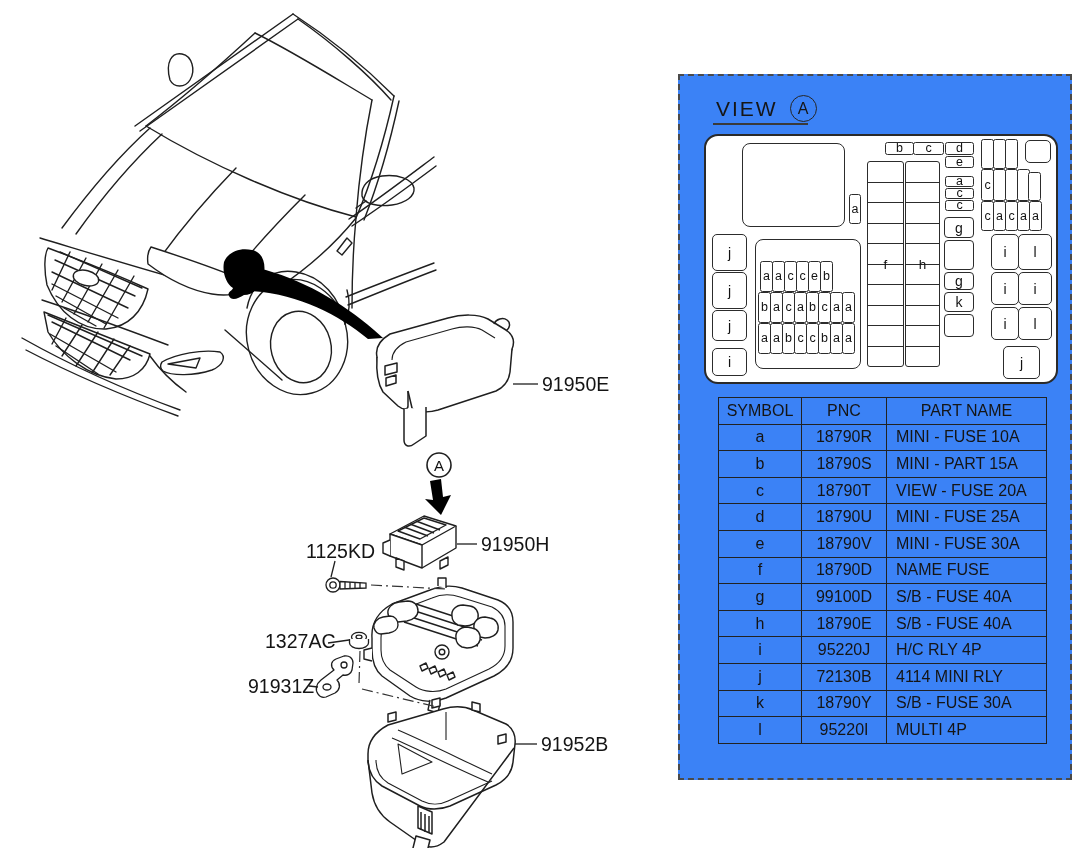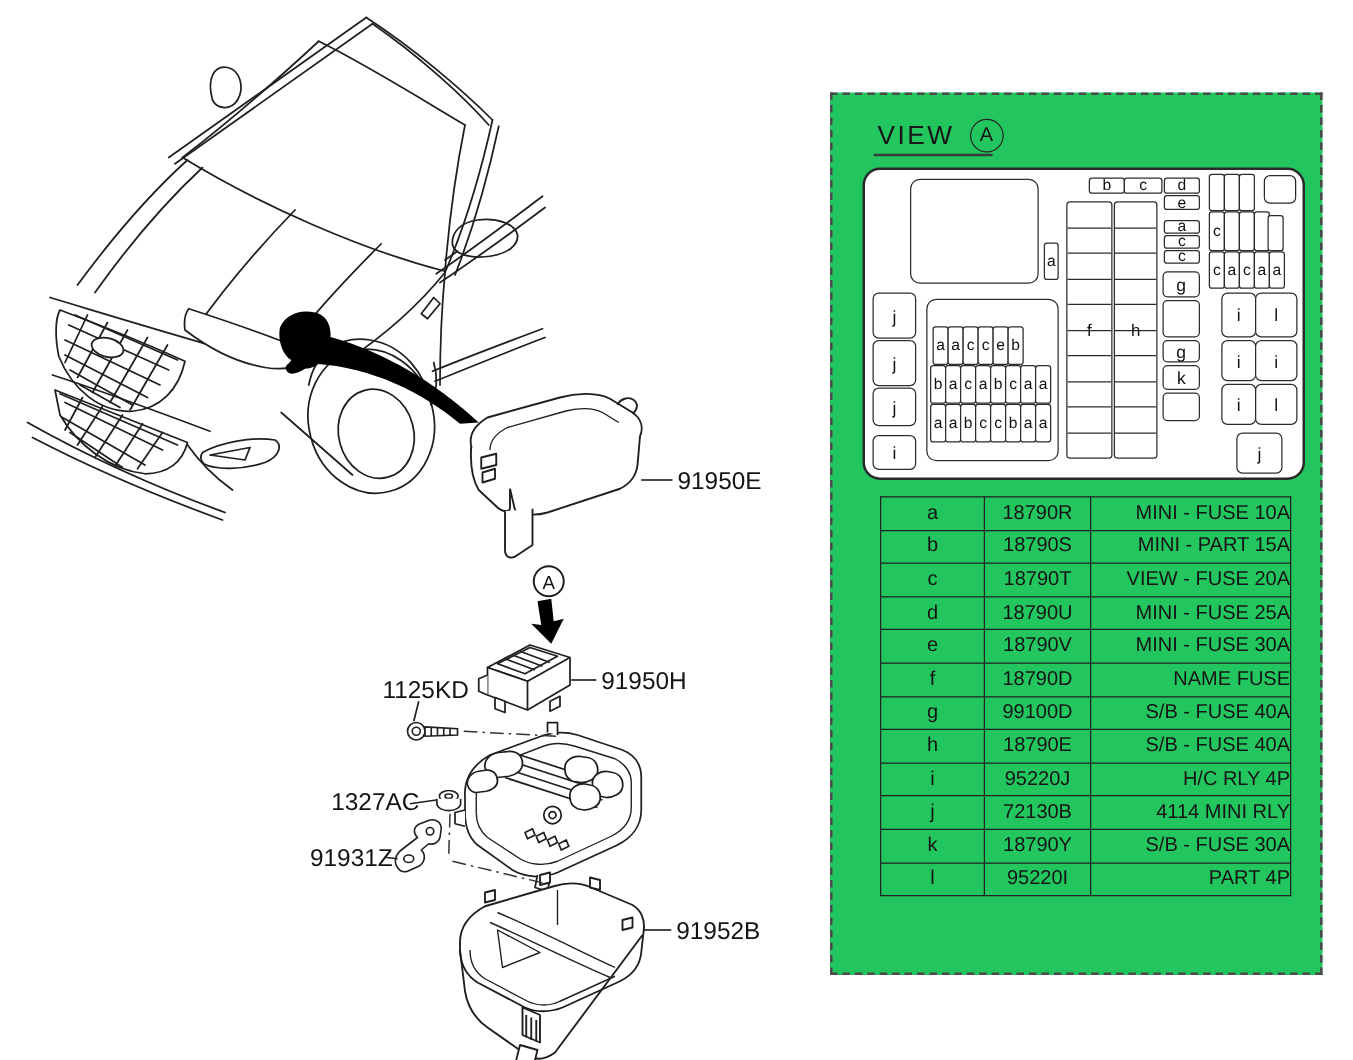--- a/index.html
+++ b/index.html
@@ -1,22 +1,22 @@
 <!DOCTYPE html>
 <html><head>
 <meta charset="utf-8">
 <style>
   html,body{margin:0;padding:0;background:#fff;}
   #stage{position:relative;width:1082px;height:848px;background:#fff;overflow:hidden;
          font-family:"Liberation Sans",sans-serif;color:#111;}
   svg text{font-family:"Liberation Sans",sans-serif;}
 
   
-  .dashed-box{position:absolute;left:664px;top:74px;width:394px;height:706px;
-              border:2px dashed #4a4a4a;box-sizing:border-box;background:#22c55e;}
+  .dashed-box{position:absolute;left:678px;top:74px;width:394px;height:706px;
+              border:2px dashed #4a4a4a;box-sizing:border-box;background:#3b82f6;}
   .view-header{position:absolute;left:36px;top:19px;display:flex;align-items:center;gap:12px;}
   .view-title{font-size:21px;letter-spacing:2px;color:#161616;}
   .circle-a{width:27px;height:27px;border:1.7px solid #262626;border-radius:50%;
             display:flex;align-items:center;justify-content:center;font-size:16px;color:#161616;box-sizing:border-box;}
   .view-underline{position:absolute;left:33px;top:47px;width:95px;height:2px;background:#3a3a3a;}
 
   
   .fuse-panel{position:absolute;left:24px;top:58px;width:354px;height:250px;
               border:2.2px solid #2a2a2a;border-radius:14px;box-sizing:border-box;background:#fff;}
   .cell{position:absolute;box-sizing:border-box;border:1.4px solid #2c2c2c;background:#fff;
@@ -31,21 +31,21 @@
   .col-label{position:absolute;display:flex;align-items:center;justify-content:center;
              font-size:13.5px;color:#111;height:18px;}
 
   
   .pnc-table{position:absolute;left:38px;top:321px;border-collapse:collapse;table-layout:fixed;}
   .pnc-table th,.pnc-table td{border:1.7px solid #222;font-weight:400;
       font-size:16px;color:#151515;height:26.6px;padding:0;text-align:center;box-sizing:border-box;}
   .pnc-table .c-sym{width:83px;}
   .pnc-table .c-pnc{width:85px;}
   .pnc-table .c-name{width:160px;}
-  .pnc-table td.name{text-align:right;padding-left:9px;}
+  .pnc-table td.name{text-align:left;padding-left:9px;}
 </style>
 </head>
 <body>
 
 <div id="stage">
 
   
   <svg width="660" height="848" viewBox="0 0 660 848">
     <g stroke="#1f1f1f" stroke-width="1.4" fill="none" stroke-linecap="round" stroke-linejoin="round">
 
@@ -374,20 +374,25 @@
       <div class="cell rb f14" style="left:297px;top:210px;width:37px;height:33px;">j</div>
     </div>
 
     <table class="pnc-table">
       <colgroup>
           <col class="c-sym">
           <col class="c-pnc">
           <col class="c-name">
         </colgroup>
       <tbody>
+          <tr>
+        <th>SYMBOL</th>
+        <th>PNC</th>
+        <th>PART NAME</th>
+      </tr>
       <tr>
             <td>a</td>
             <td>18790R</td>
             <td class="name">MINI - FUSE 10A</td>
           </tr>
       <tr>
             <td>b</td>
             <td>18790S</td>
             <td class="name">MINI - PART 15A</td>
           </tr>
@@ -432,18 +437,18 @@
             <td class="name">4114 MINI RLY</td>
           </tr>
       <tr>
             <td>k</td>
             <td>18790Y</td>
             <td class="name">S/B - FUSE 30A</td>
           </tr>
       <tr>
             <td>l</td>
             <td>95220I</td>
-            <td class="name">PART 4P</td>
+            <td class="name">MULTI 4P</td>
           </tr>
     </tbody>
       </table>
   </div>
 </div>
 
 </body></html>

